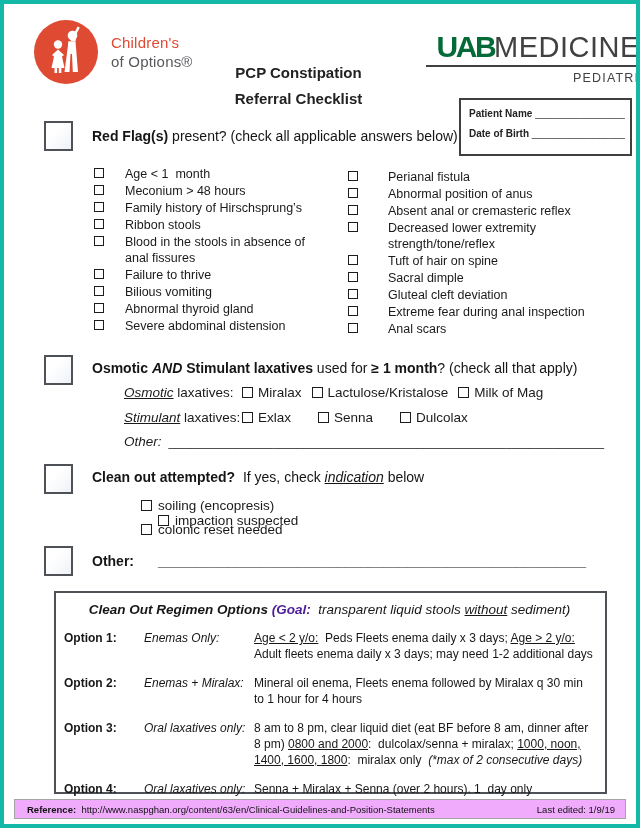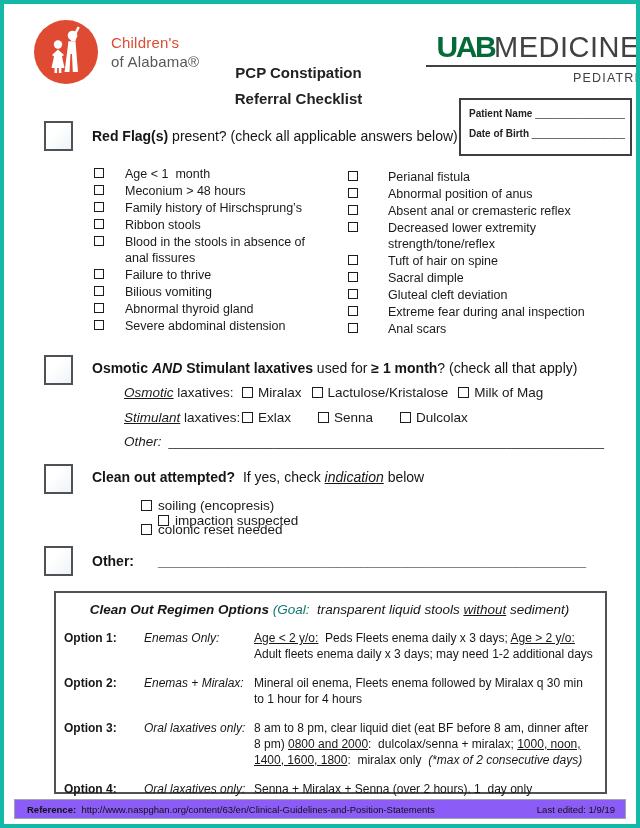--- a/index.html
+++ b/index.html
@@ -50,27 +50,27 @@
   .blank { letter-spacing:0; color:#2a2a2a; }
   
   .co-row { position:absolute; left:137px; font-size:13.5px; display:flex; align-items:center; white-space:nowrap;flex-direction:column; }
   .co-item { display:flex; align-items:center; }
   .co-item .cb-sm { margin-right:6px; }
   
   .regimen { position:absolute; left:50px; top:587px; width:553px; height:203px;
              border:2px solid #4e5256; padding:9px 10px 0 8px; background:#fff; }
   .rt-title { text-align:center; font-size:13.5px; font-style:italic; margin-bottom:13px; color:#171717; }
   .rt-main { font-weight:700; }
-  .rt-goal { color:#0f766e; font-weight:400; }
+  .rt-goal { color:#4c1d95; font-weight:700; }
   .rt-row { display:flex; font-size:12px; line-height:16px; margin-bottom:13px; color:#171717; }
   .rt-opt { flex:0 0 80px; font-weight:700; }
   .rt-method { flex:0 0 110px; font-style:italic; }
   .rt-desc { flex:1 1 auto; }
   
-  .footer { position:absolute; left:10px; right:10px; top:795px; height:20px; background:#8b5cf6;
+  .footer { position:absolute; left:10px; right:10px; top:795px; height:20px; background:#f0abfc;
             border:1px solid #a4a4a4; display:flex; align-items:center; justify-content:space-between;
             padding:0 10px 0 12px; font-size:9.5px; color:#111; white-space:nowrap; }
 </style>
 </head>
 <body>
 
 <div class="page">
 
   <div class="logo-wrap">
     <span class="logo-circle">
@@ -80,21 +80,21 @@
         <path d="M24 29.5 L18 35 L20 36.5 L17.5 48 L30.5 48 L28 36.5 L30 35 Z" fill="#fff"></path>
         <rect x="20.5" y="47" width="2.6" height="6" fill="#fff"></rect>
         <rect x="24.8" y="47" width="2.6" height="6" fill="#fff"></rect>
         <circle cx="38.5" cy="15.5" r="4.8" fill="#fff"></circle>
         <path d="M34.5 21.5 L41.5 21.5 L43 13 L45.8 7.5 L43.6 6.5 L40.8 12 L34 27 Z" fill="#fff"></path>
         <path d="M34.5 21.5 L41.5 21.5 L44 52 L38.8 52 L38 34 L36.5 34 L35.5 52 L30.5 52 Z" fill="#fff"></path>
       </svg>
     </span>
     <span class="brand-text">
       <div class="brand-l1">Children's</div>
-      <div class="brand-l2">of Alabama®</div>
+      <div class="brand-l2">of Options®</div>
     </span>
   </div>
 
   <div class="doc-title">
     <div>PCP Constipation</div>
     <div>Referral Checklist</div>
   </div>
 
   <div class="uab">
     <div class="uab-row">

